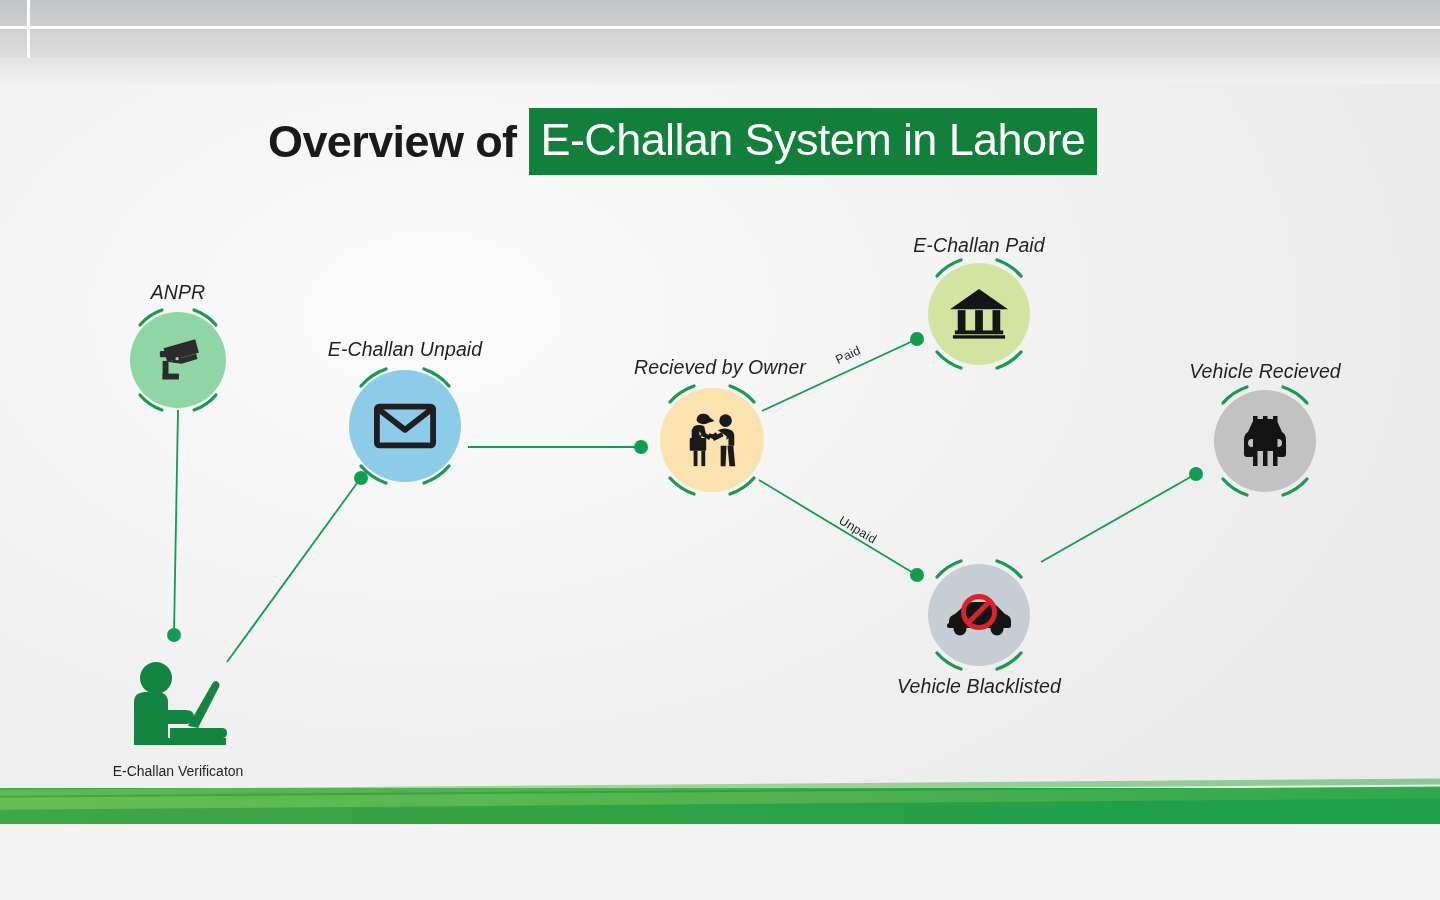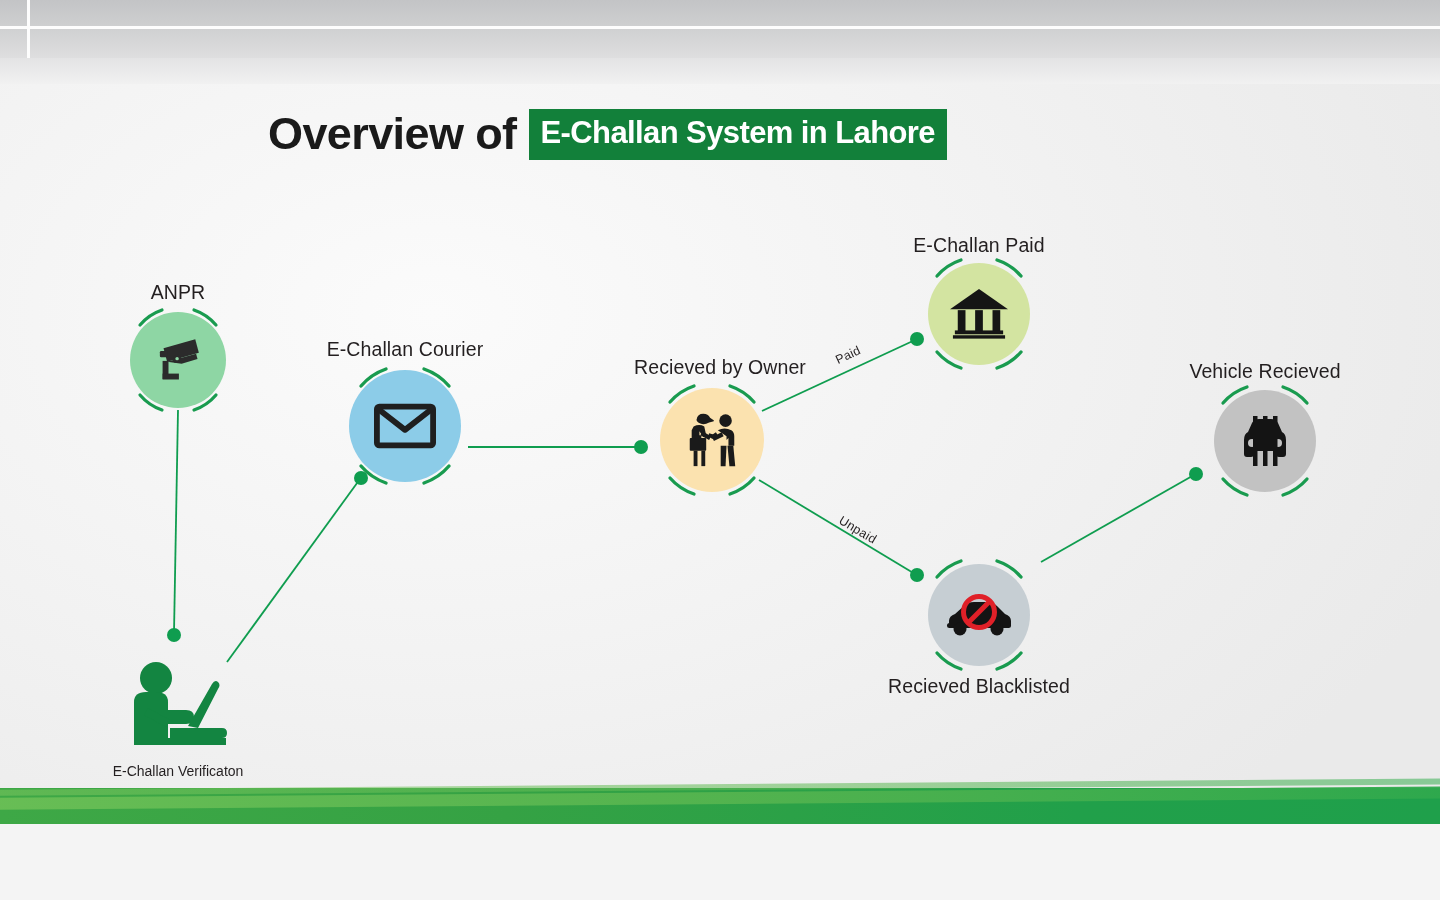--- a/index.html
+++ b/index.html
@@ -96,22 +96,22 @@
   }
   .title-plain {
     font-size: 45px;
     font-weight: bold;
     color: #1a1a1a;
     letter-spacing: -0.6px;
     padding-right: 12px;
     font-family: "Liberation Sans", sans-serif;
   }
   .title-hl {
-    font-size: 31px;
-    font-weight: bold;
+    font-size: 45px;
+    font-weight: normal;
     color: #ffffff;
     background: #12803a;
     padding: 6px 12px 9px 12px;
     letter-spacing: -0.6px;
     font-family: "Liberation Sans", sans-serif;
   }
 
   
   .diagram {
     position: absolute;
@@ -143,20 +143,21 @@
     pointer-events: none;
   }
   .node .nlabel {
     position: absolute;
     transform: translate(-50%, 0);
     font-size: 19.5px;
     color: #231f20;
     white-space: nowrap;
     font-family: "Liberation Sans", sans-serif;
     letter-spacing: 0.1px;
+    font-style: italic;
   }
 
   .edge-label {
     position: absolute;
     font-size: 12.5px;
     color: #231f20;
     white-space: nowrap;
     font-family: "Liberation Sans", sans-serif;
     letter-spacing: 0.3px;
   }
@@ -278,21 +279,21 @@
           <path d="M 33 117 A 58 58 0 0 0 58 134"></path>
           <path d="M 121 117 A 58 58 0 0 1 96 134"></path>
         </g>
       </svg>
       <div class="disc" style="left:0; top:0; width:112px; height:112px; background:#8ccce8;">
         <svg width="62" height="48" viewBox="0 0 64 48" xmlns="http://www.w3.org/2000/svg">
           <rect x="3" y="4" width="58" height="40" rx="2.5" fill="none" stroke="#1f1f1f" stroke-width="6"></rect>
           <path d="M5 7 L32 28 L59 7" fill="none" stroke="#1f1f1f" stroke-width="6" stroke-linejoin="round"></path>
         </svg>
       </div>
-      <div class="nlabel" style="left:0; top:-88px;">E-Challan Courier</div>
+      <div class="nlabel" style="left:0; top:-88px;">E-Challan Unpaid</div>
     </div>
 
     <div class="node" style="left:712px; top:440px;">
       <svg class="arcs" style="left:0; top:0; width:146px; height:146px;" viewBox="0 0 146 146" xmlns="http://www.w3.org/2000/svg">
         <g fill="none" stroke="#199b4f" stroke-width="3.3" stroke-linecap="round">
           <path d="M 31 35 A 55 55 0 0 1 55 19"></path>
           <path d="M 115 35 A 55 55 0 0 0 91 19"></path>
           <path d="M 31 111 A 55 55 0 0 0 55 127"></path>
           <path d="M 115 111 A 55 55 0 0 1 91 127"></path>
         </g>
@@ -361,21 +362,21 @@
           <g fill="#141414">
             <path d="M6 30 q0-5 6-7 l10-9 q3-3 9-3 h12 q7 0 11 4 l8 8 q6 2 6 7 v5 h-62 z"></path>
             <rect x="4" y="32" width="64" height="5" rx="2.5"></rect>
             <circle cx="17" cy="38" r="6.5"></circle>
             <circle cx="54" cy="38" r="6.5"></circle>
           </g>
           <circle cx="36" cy="21" r="15.5" fill="none" stroke="#e02028" stroke-width="5"></circle>
           <line x1="25" y1="32" x2="47" y2="10" stroke="#e02028" stroke-width="5"></line>
         </svg>
       </div>
-      <div class="nlabel" style="left:0; top:60px;">Recieved Blacklisted</div>
+      <div class="nlabel" style="left:0; top:60px;">Vehicle Blacklisted</div>
     </div>
 
     <div class="node" style="left:1265px; top:441px;">
       <svg class="arcs" style="left:0; top:0; width:144px; height:144px;" viewBox="0 0 144 144" xmlns="http://www.w3.org/2000/svg">
         <g fill="none" stroke="#199b4f" stroke-width="3.3" stroke-linecap="round">
           <path d="M 30 34 A 54 54 0 0 1 54 18"></path>
           <path d="M 114 34 A 54 54 0 0 0 90 18"></path>
           <path d="M 30 110 A 54 54 0 0 0 54 126"></path>
           <path d="M 114 110 A 54 54 0 0 1 90 126"></path>
         </g>

